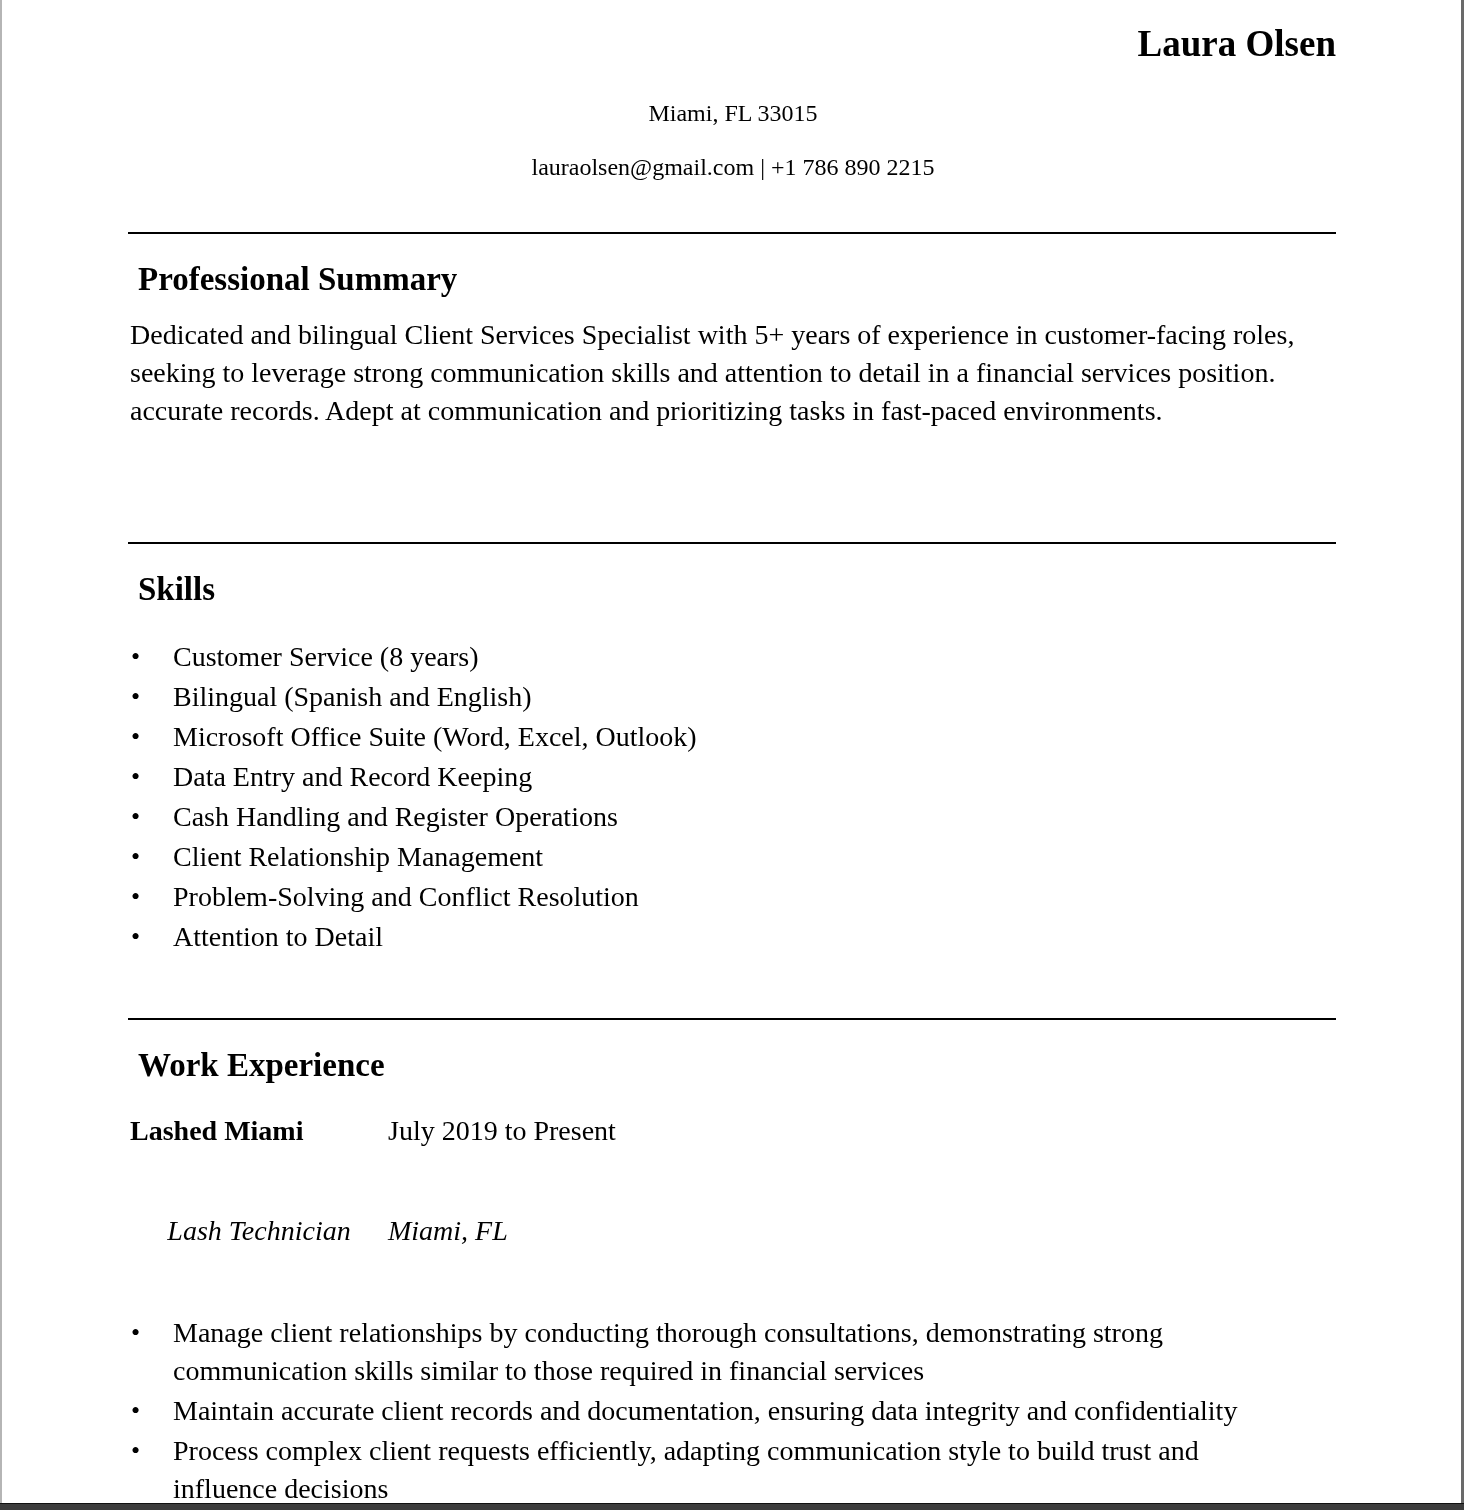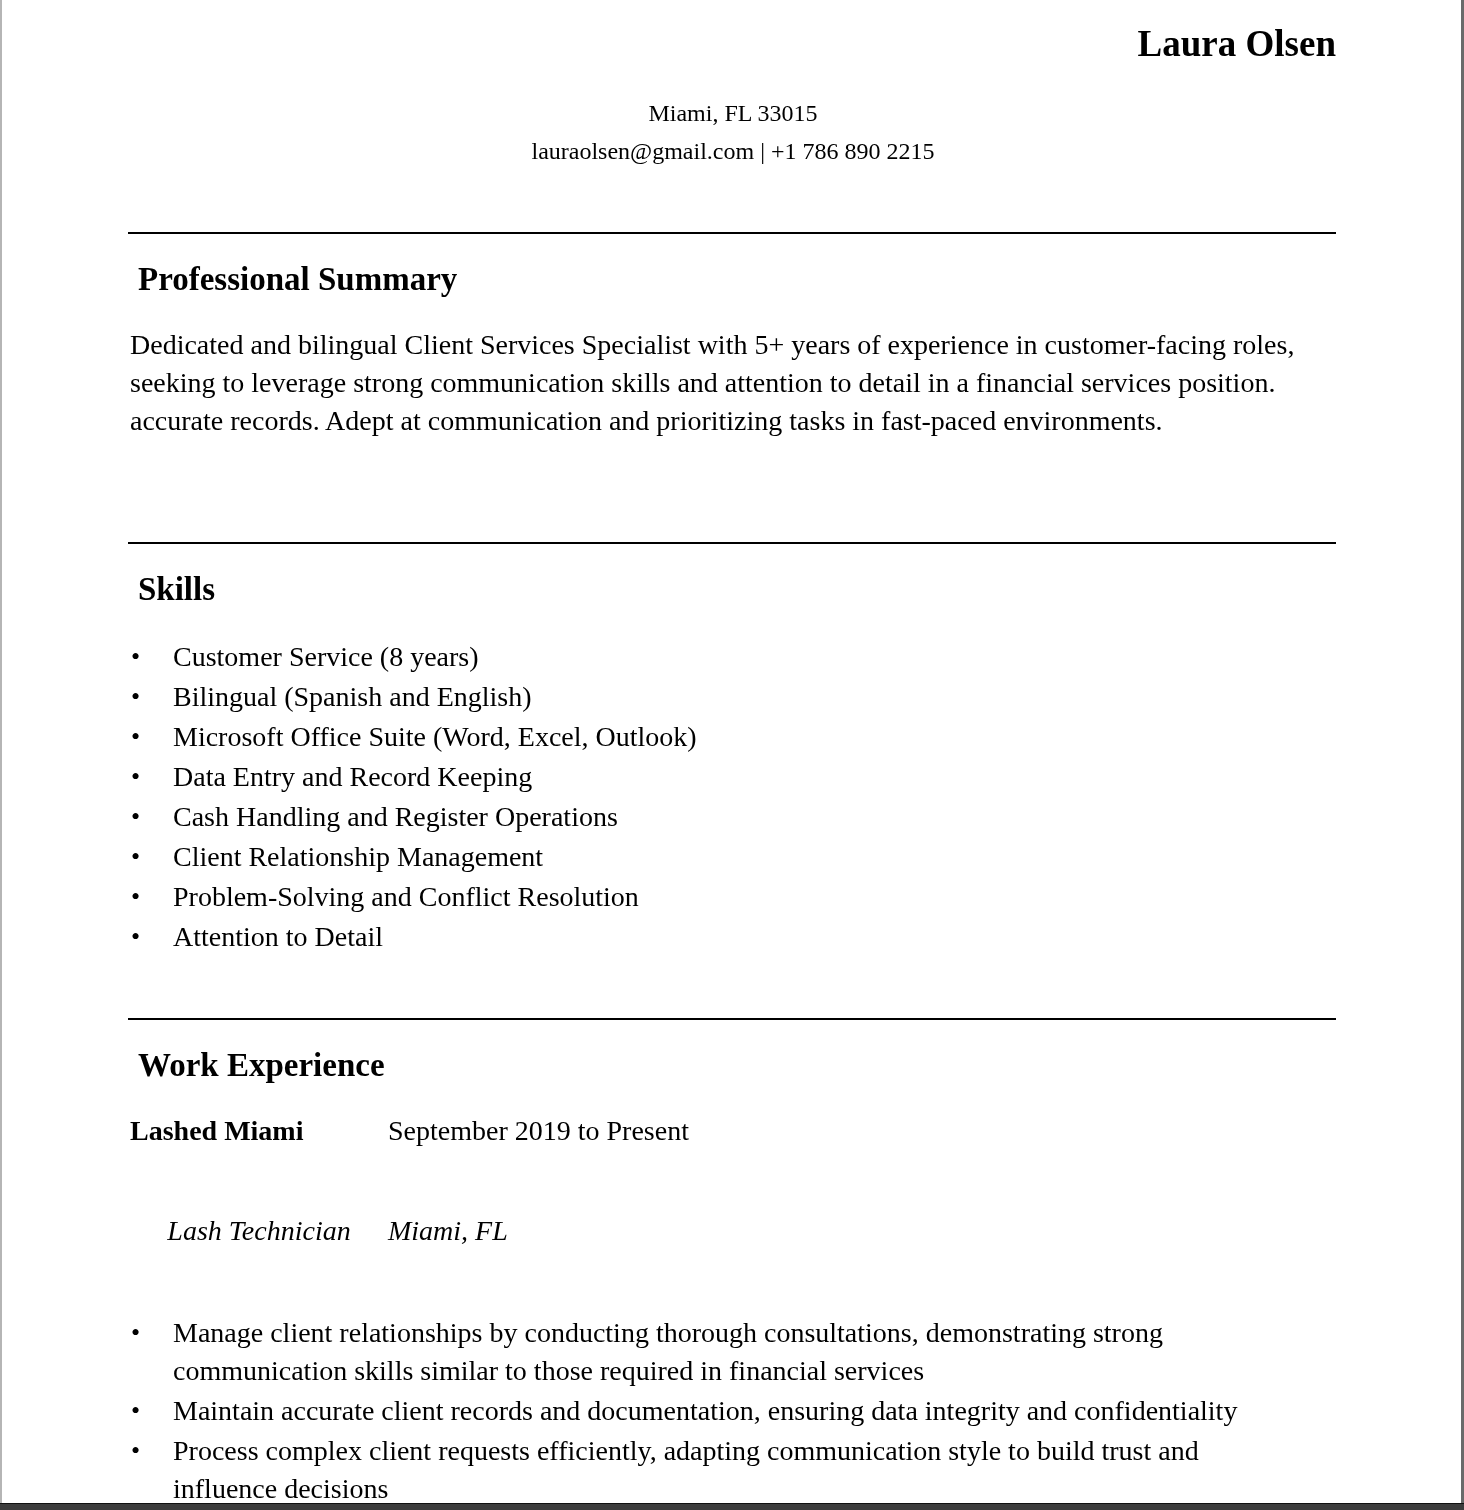--- a/index.html
+++ b/index.html
@@ -29,26 +29,26 @@
 </head>
 <body>
 
 <div class="frame-left"></div>
 <div class="frame-right"></div>
 
 <div class="page">
 
   <div class="name">Laura Olsen</div>
   <div class="contact" style="top:94px;">Miami, FL 33015</div>
-  <div class="contact" style="top:132px;">lauraolsen@gmail.com | +1 786 890 2215</div>
+  <div class="contact" style="top:148px;">lauraolsen@gmail.com | +1 786 890 2215</div>
 
   <div class="rule" style="top:232px;"></div>
 
   <div class="heading" style="top:259px;">Professional Summary</div>
-  <div class="para" style="top:326px;">
+  <div class="para" style="top:316px;">
     <div>Dedicated and bilingual Client Services Specialist with 5+ years of experience in customer-facing roles,</div>
     <div>seeking to leverage strong communication skills and attention to detail in a financial services position.</div>
     <div>accurate records. Adept at communication and prioritizing tasks in fast-paced environments.</div>
   </div>
 
   <div class="rule" style="top:542px;"></div>
 
   <div class="heading" style="top:569px;">Skills</div>
   <ul class="bullets" style="top:637px;">
     <li><span class="dot">•</span><span>Customer Service (8 years)</span></li>
@@ -59,21 +59,21 @@
     <li><span class="dot">•</span><span>Client Relationship Management</span></li>
     <li><span class="dot">•</span><span>Problem-Solving and Conflict Resolution</span></li>
     <li><span class="dot">•</span><span>Attention to Detail</span></li>
   </ul>
 
   <div class="rule" style="top:1018px;"></div>
 
   <div class="heading" style="top:1045px;">Work Experience</div>
 
   <div class="job-row" style="top:1112px;">
-    <span class="col1 bold">Lashed Miami</span><span>September 2019 to Present</span>
+    <span class="col1 bold">Lashed Miami</span><span>July 2019 to Present</span>
   </div>
   <div class="job-row italic" style="top:1212px;">
     <span class="col1">Lash Technician</span><span>Miami, FL</span>
   </div>
 
   <ul class="bullets work" style="top:1314px; width:1130px;">
     <li><span class="dot">•</span><span>Manage client relationships by conducting thorough consultations, demonstrating strong communication skills similar to those required in financial services</span></li>
     <li><span class="dot">•</span><span>Maintain accurate client records and documentation, ensuring data integrity and confidentiality</span></li>
     <li><span class="dot">•</span><span>Process complex client requests efficiently, adapting communication style to build trust and influence decisions</span></li>
   </ul>

